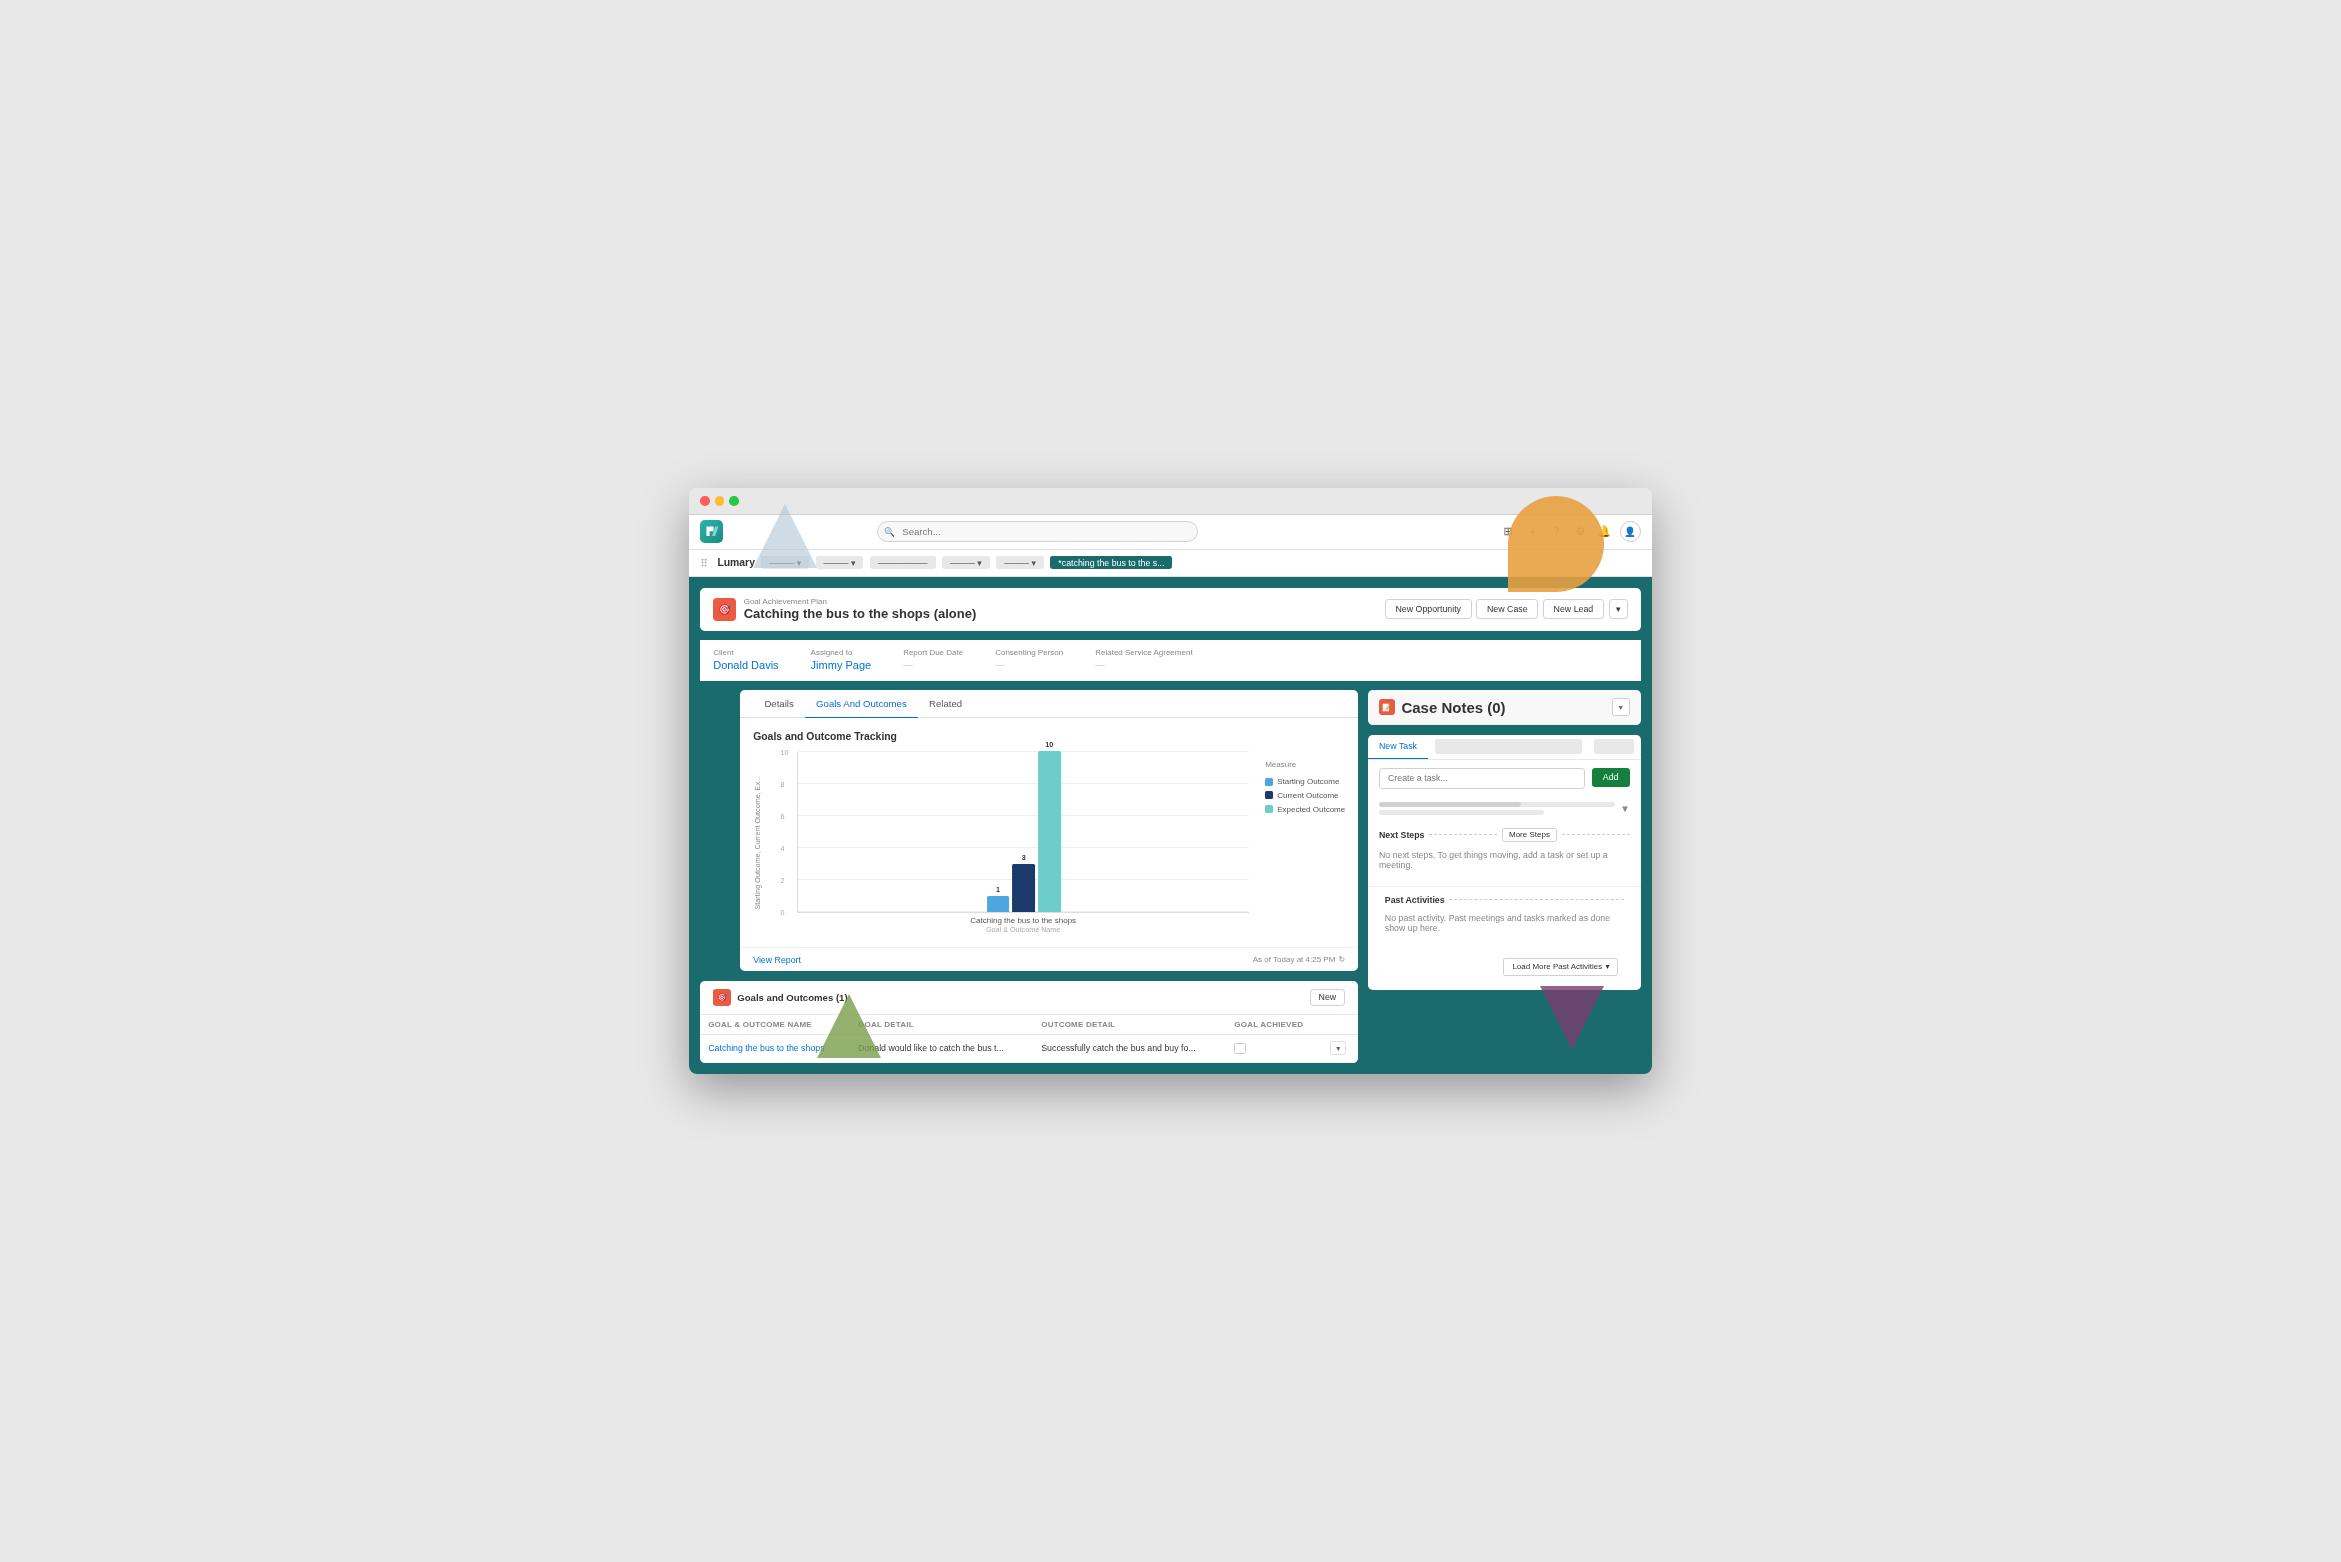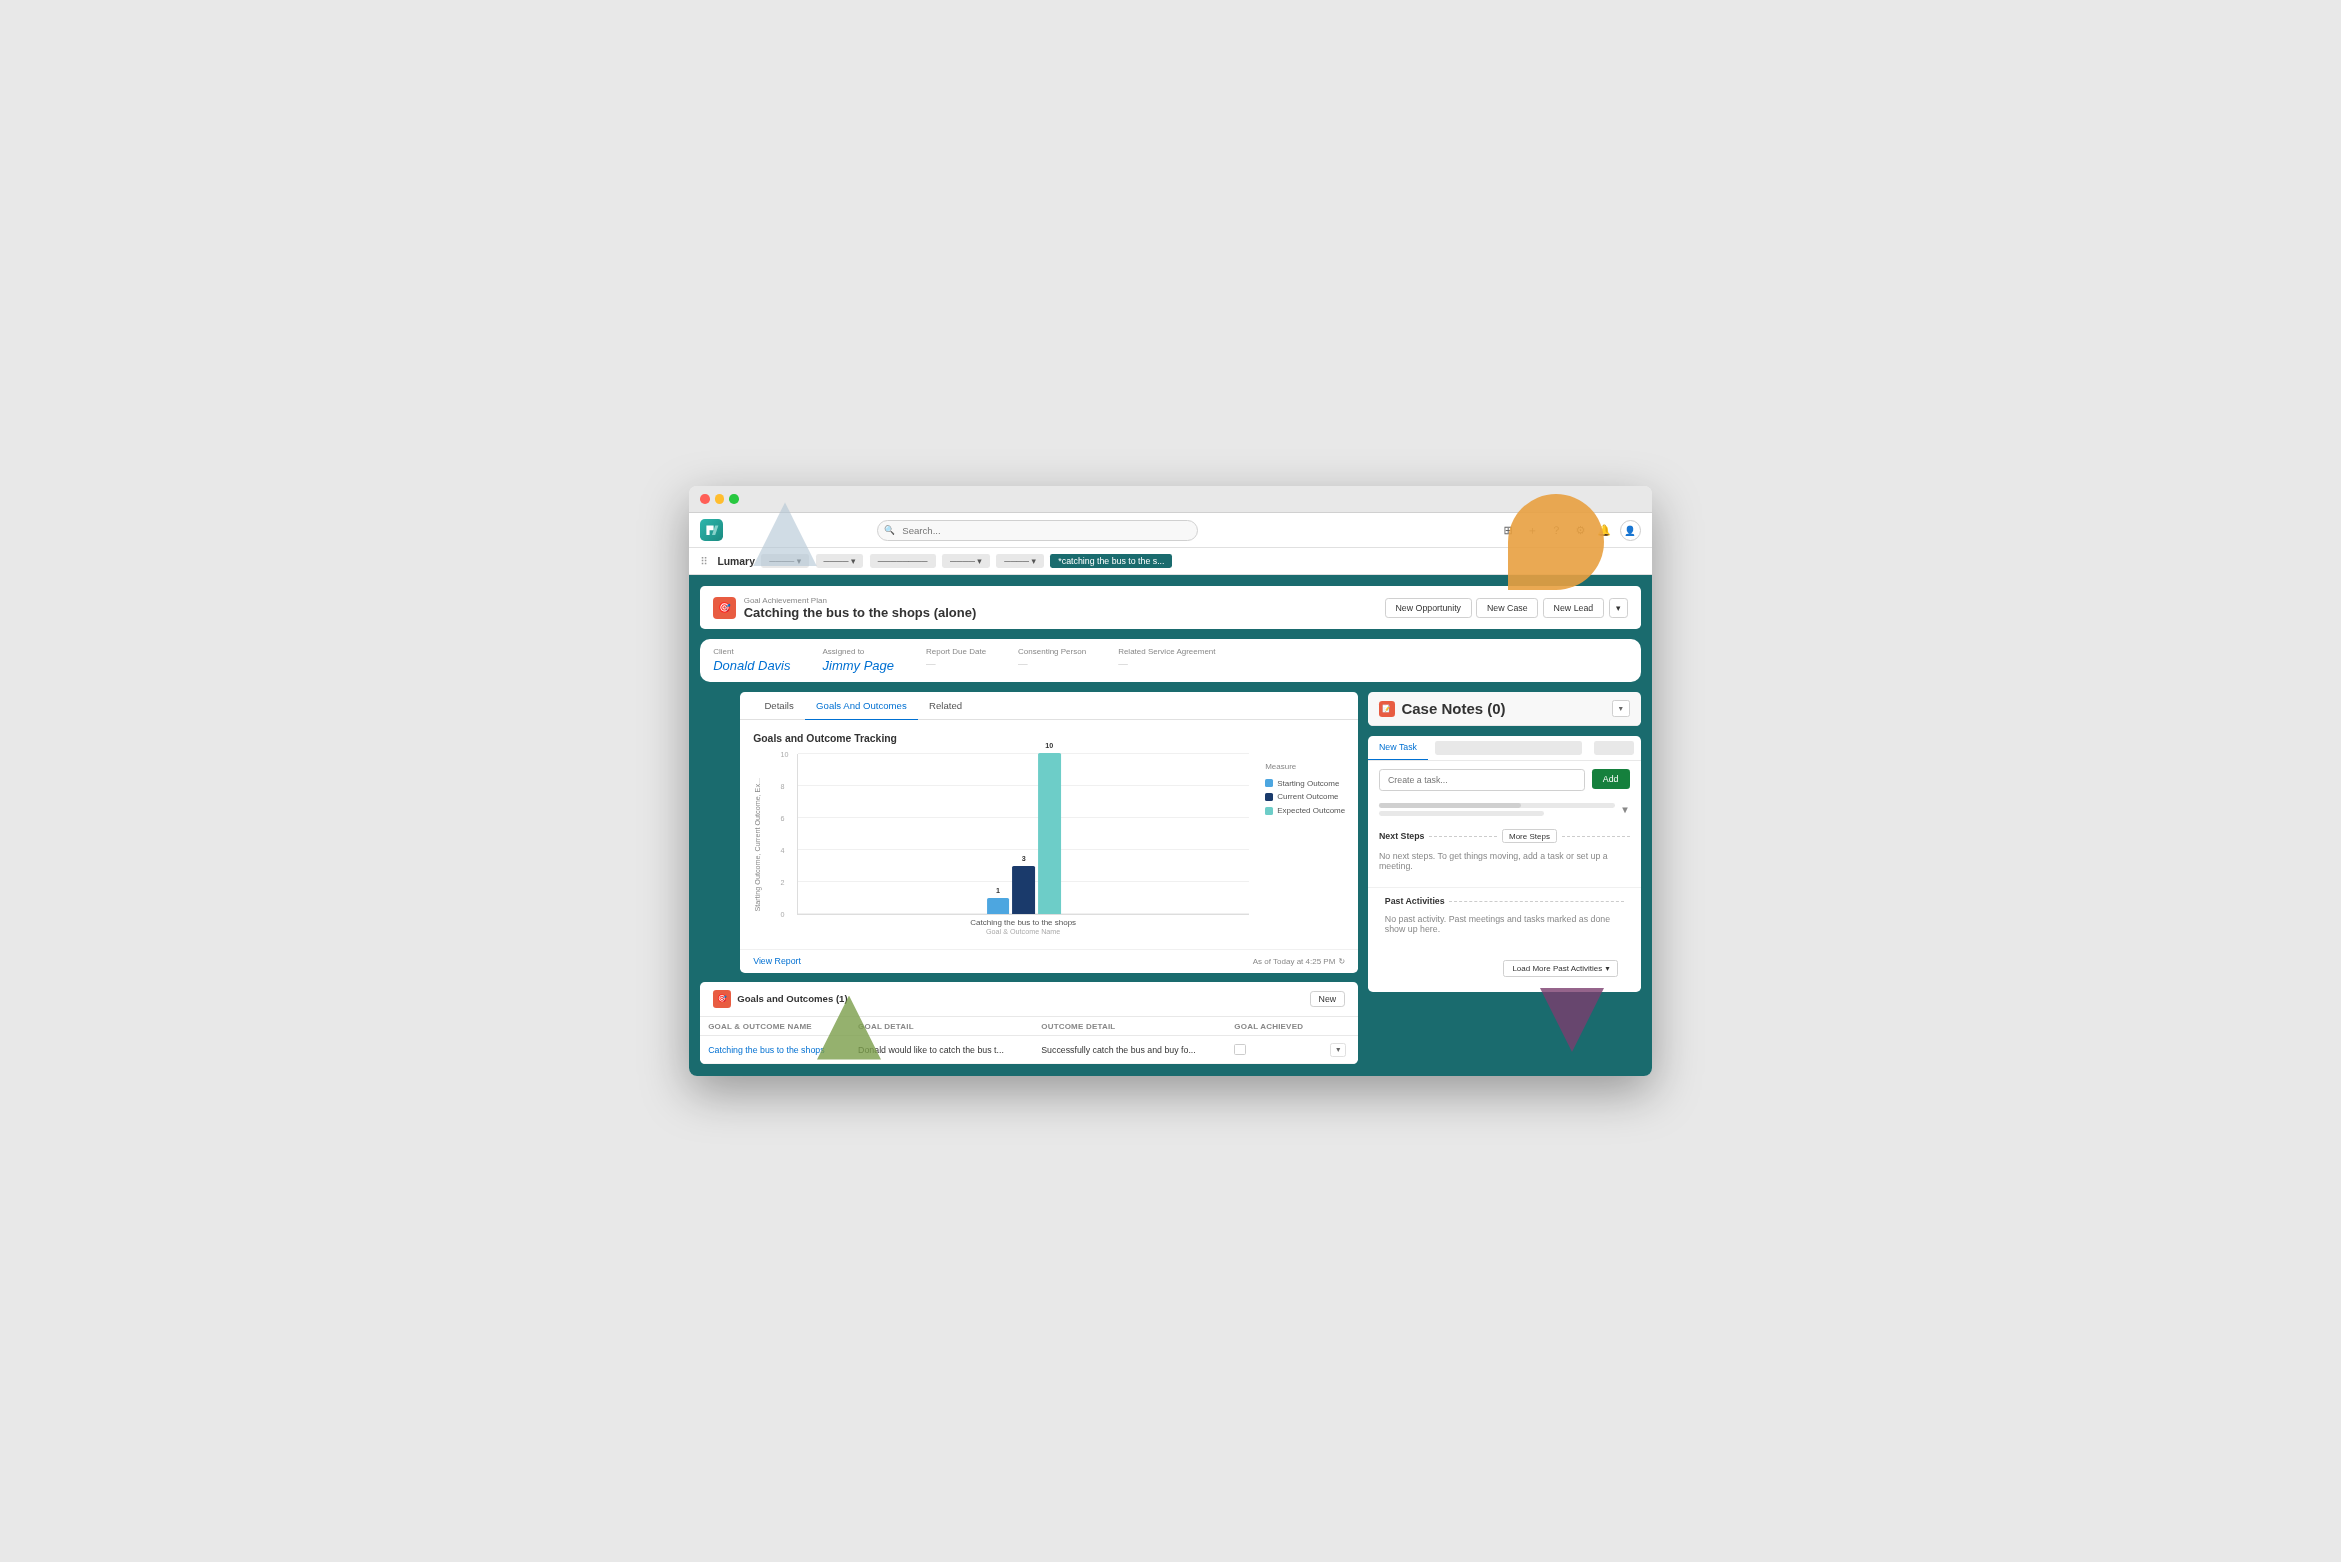--- a/index.html
+++ b/index.html
@@ -266,40 +266,39 @@
       border-radius: 3.2px;
       padding: 4px 6.4px;
       font-size: 8.8px;
       color: #333;
       cursor: pointer;
     }
 
     
     .record-fields {
       background: #fff;
-      border-radius: 10px;
+      border-radius: 0;
       padding: 8px 13px 9.6px;
       margin-bottom: 9.6px;
       display: flex;
       gap: 32px;
     }
     .field-group {
       display: flex;
       flex-direction: column;
     }
     .field-label {
       font-size: 8px;
       color: #888;
       margin-bottom: 1.6px;
     }
     .field-value {
-      font-size: 13px;
+      font-size: 11px;
       color: #0070d2;
       cursor: pointer;
-      font-style: italic;
     }
     .field-value-empty {
       font-size: 9.6px;
       color: #ccc;
     }
 
     
     .two-col {
       display: flex;
       gap: 9.6px;

